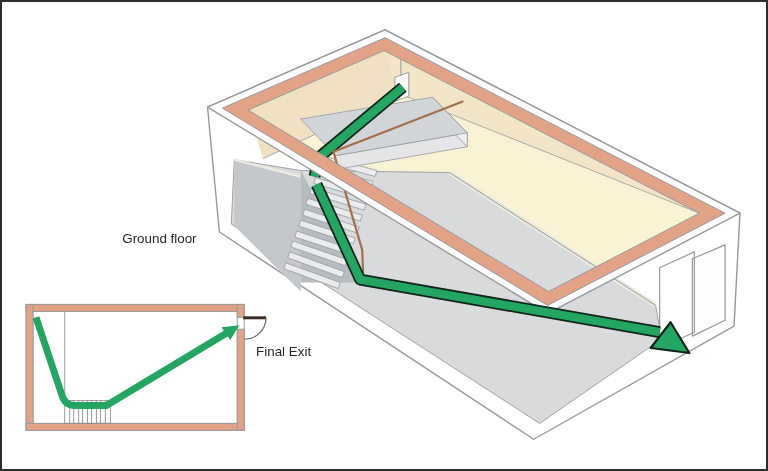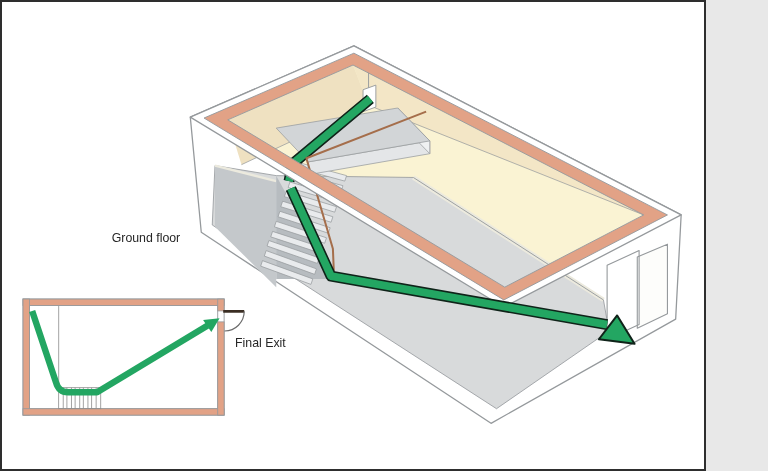--- a/index.html
+++ b/index.html
@@ -1,18 +1,18 @@
 <!DOCTYPE html>
 <html style="--route-green: #23a662; --route-outline: #0f2319; --wall-salmon: #e2a286; --floor-cream: #faf3d3; --wall-cream: #f3e6c6; --wall-cream-dark: #efe1c1; --floor-gray: #d8dadb; --landing-gray: #d2d5d7; --landing-face: #e4e6e8; --step-gray: #e9ebed; --stair-side-gray: #b7bcc0; --enclosure-gray: #c4c8cb; --outline-gray: #95999c; --rail-brown: #a56e4b; --door-leaf-dark: #3a2d23; --label-text: #262626; --frame-border: #2e2e2e; --background: #ffffff;"><head>
 <meta charset="utf-8">
 <style>
   html,body{margin:0;padding:0;background:#e8e8e8;}
   .canvas{
     position:relative;
-    width:706px;height:471px;
+    width:768px;height:471px;
     box-sizing:border-box;
     background:var(--background,#ffffff);
     border:2px solid var(--frame-border,#2e2e2e);
     overflow:hidden;
     font-family:"Liberation Sans", sans-serif;
   }
   svg{display:block;width:100%;height:100%;}
   text{
     font-family:"Liberation Sans", sans-serif;
     font-size:13.5px;

